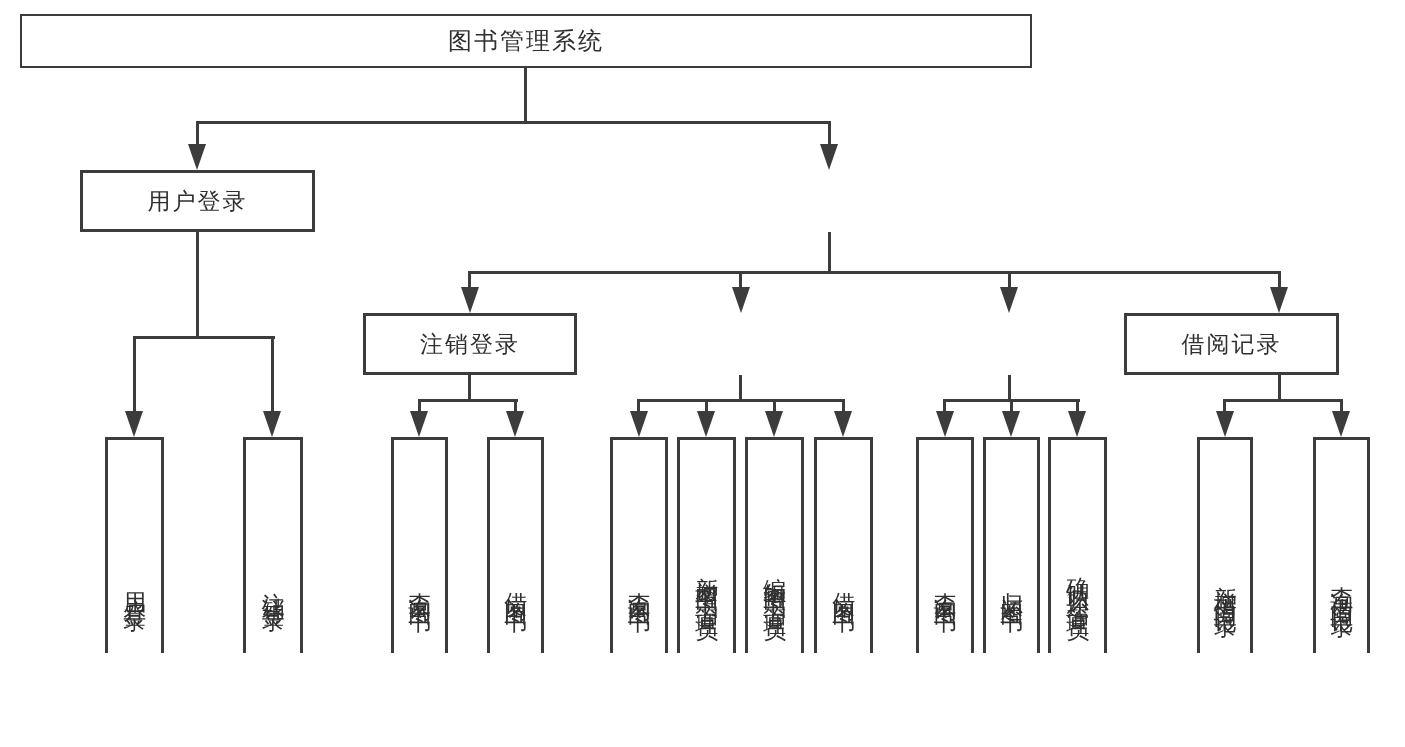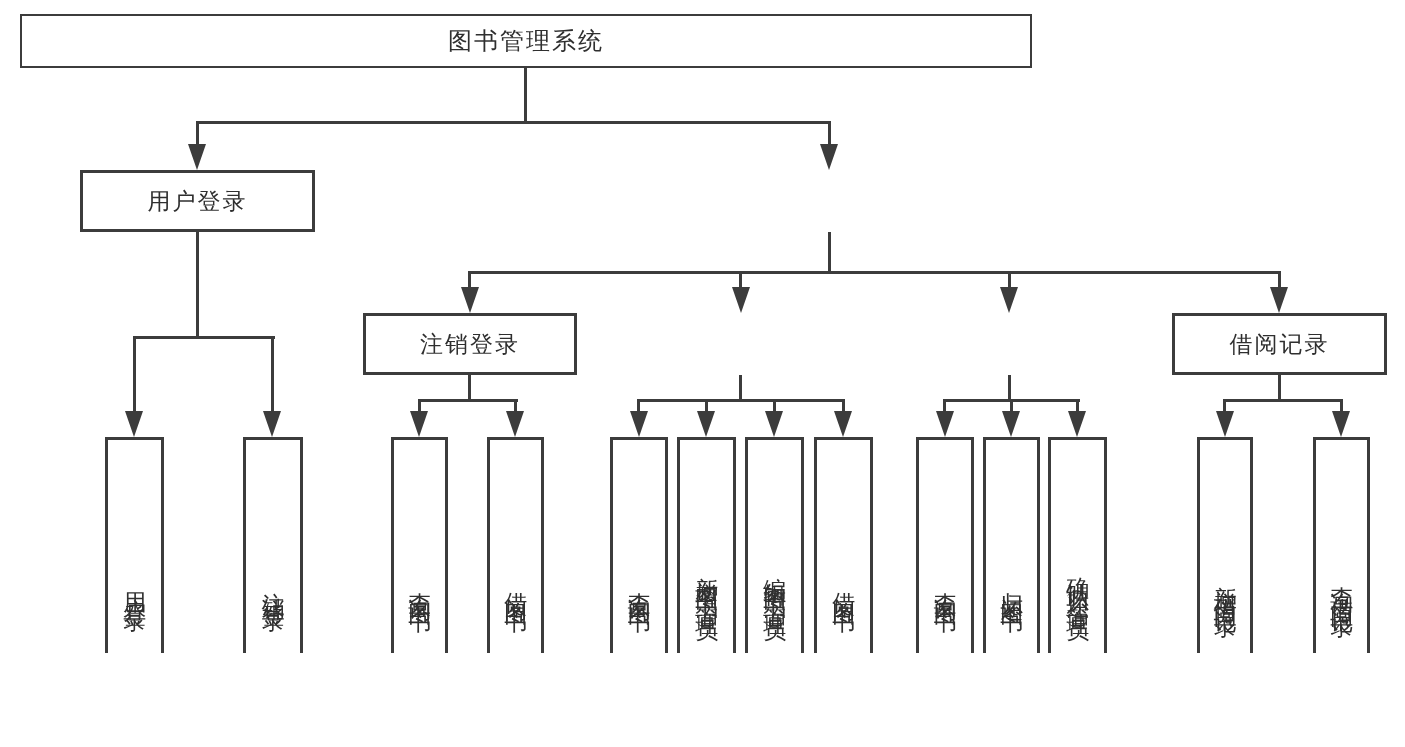--- a/index.html
+++ b/index.html
@@ -59,21 +59,21 @@
     <span class="lbl">图书管理系统</span>
   </div>
 
   <div class="box hbox" style="left:80px; top:170px; width:235px; height:62px;">
     <span class="lbl">用户登录</span>
   </div>
 
   <div class="box hbox" style="left:363px; top:313px; width:214px; height:62px;">
     <span class="lbl">注销登录</span>
   </div>
-  <div class="box hbox" style="left:1172px; top:313px; width:215px; height:62px;">
+  <div class="box hbox" style="left:1124px; top:313px; width:215px; height:62px;">
     <span class="lbl">借阅记录</span>
   </div>
 
   <div class="box leaf" style="left:105px; top:437px; width:59px; height:298px;">
     <span class="lbl">用户登录</span>
   </div>
   <div class="box leaf" style="left:243px; top:437px; width:60px; height:298px;">
     <span class="lbl">注销登录</span>
   </div>
 

